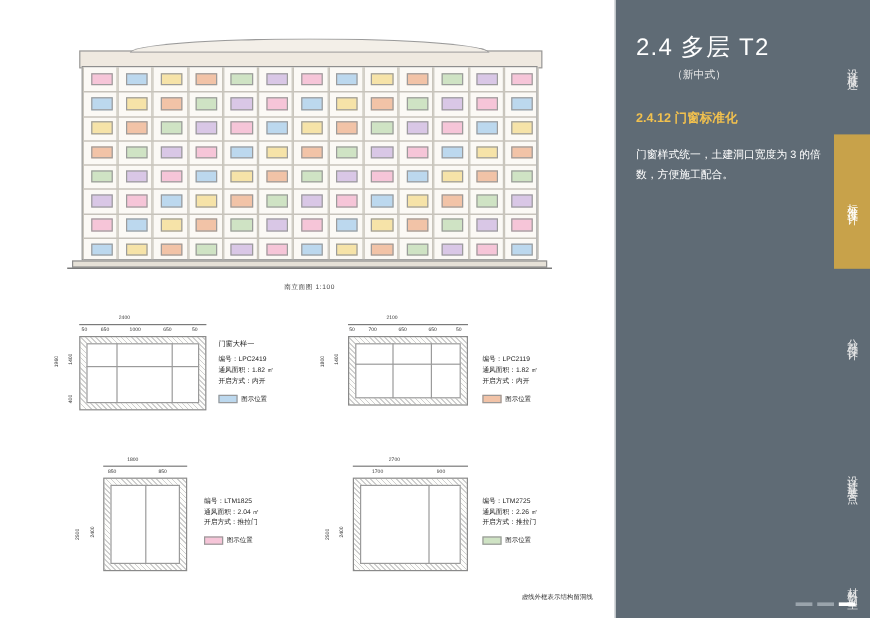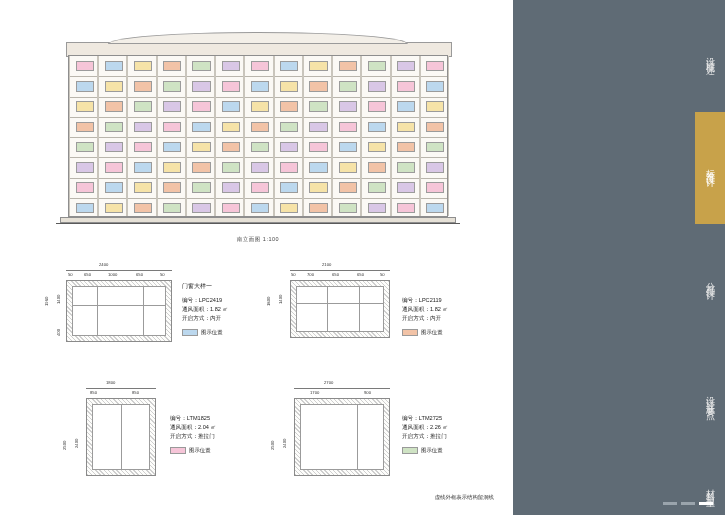--- a/index.html
+++ b/index.html
@@ -379,20 +379,26 @@
         <span class="legend-label">图示位置</span>
       </div>
     </div>
 
     <div class="footnote">虚线外框表示结构留洞线</div>
   </div>
 
   <div class="right">
     <div class="divider-v"></div>
 
+    <div class="r-inner">
+      <div class="r-title">2.4 多层 T2</div>
+      <div class="r-sub">（新中式）</div>
+      <div class="r-section">2.4.12 门窗标准化</div>
+      <div class="r-body">门窗样式统一，土建洞口宽度为 3 的倍数，方便施工配合。</div>
+    </div>
 
     <div class="tabs">
       <div class="tab" style="top:6px; height:100px;">
         <span>设计概述</span>
       </div>
       <div class="tab active" style="top:112px; height:112px;">
         <span>标准设计</span>
       </div>
       <div class="tab" style="top:232px; height:98px;">
         <span>分档设计</span>

